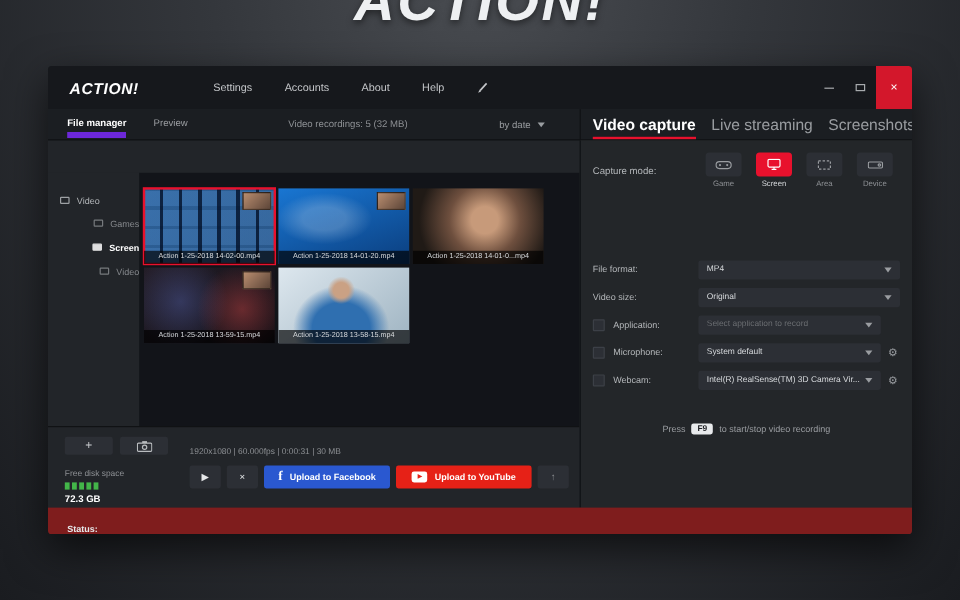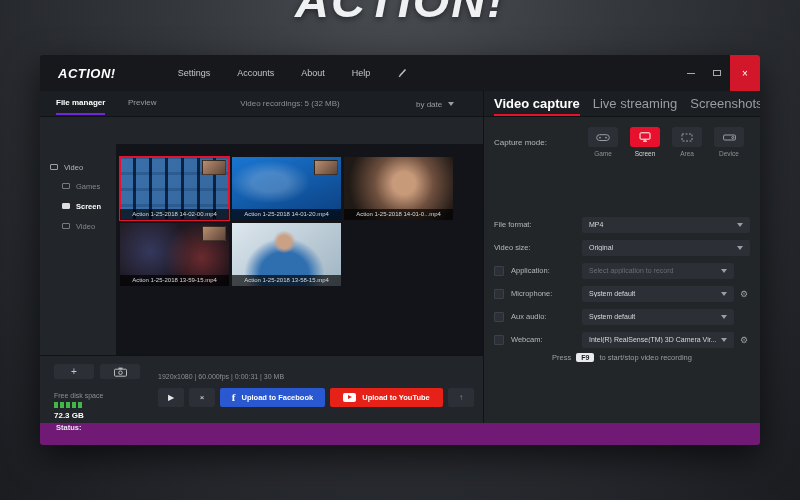--- a/index.html
+++ b/index.html
@@ -28,39 +28,39 @@
   .menu { display:flex; gap:27px; margin-left:62px; font-size:9px; color:#c4c6c9; align-items:center; }
   .menu-item { cursor:default; }
   .win-controls { margin-left:auto; display:flex; height:100%; align-items:stretch; }
   .wc { width:26px; display:flex; align-items:center; justify-content:center; color:#a7aaad; }
   .wc-min-bar { width:8px; border-bottom:1px solid #a7aaad; height:1px; display:block; }
   .wc-max-box { width:8px; height:6px; border:1px solid #a7aaad; display:block; }
   .wc.close { background:#d3172b; color:#fff; width:30px; font-size:10px; }
   
   .tabbar { position:absolute; top:36px; left:0; width:100%; height:26px; background:#1b1e22; border-bottom:1px solid #101214; }
   .ltab { position:absolute; top:0; height:24px; line-height:24px; font-size:8px; color:#9a9da1; }
-  .ltab.active { color:#fff; font-weight:bold; border-bottom:2px solid #6d28d9; }
+  .ltab.active { color:#fff; font-weight:bold; border-bottom:5px solid #6d28d9; }
   .tab-fm { left:16px; } .tab-pv { left:88px; }
   .summary { position:absolute; left:150px; width:200px; height:26px; line-height:26px; text-align:center; font-size:8px; color:#8d9094; }
   .sort { position:absolute; left:376px; top:0; height:26px; display:flex; align-items:center; gap:6px; font-size:8px; color:#9a9da1; }
   .caret { width:0; height:0; border-left:3.5px solid transparent; border-right:3.5px solid transparent; border-top:4px solid #9a9da1; display:inline-block; }
   .rtabs { position:absolute; left:443px; top:0; width:277px; height:26px; display:flex; align-items:center; padding:0 10px; gap:13px; border-left:1px solid #101214; }
   .rtab { font-size:13px; color:#9a9da1; height:24px; line-height:24px; white-space:nowrap; }
   .rtab.active { color:#fff; font-weight:bold; border-bottom:2px solid #e8112d; }
   .gear-top { margin-left:auto; color:#b9bcbf; font-size:11px; }
   
   .folder-row { position:absolute; top:62px; left:0; width:443px; height:27px; background:#222529; display:flex; align-items:center; padding:0 14px; gap:10px; }
   .folder-label { font-size:8px; color:#c0c3c6; }
   .folder-path { flex:1; height:15px; background:#17191d; border:1px solid #2c2f35; border-radius:2px; display:flex; align-items:center; padding:0 8px; font-size:7.5px; color:#b9bcbf; }
   .browse { color:#9a9da1; font-size:9px; letter-spacing:1px; }
   
   .main { position:absolute; top:89px; left:0; width:443px; height:211px; }
   .sidebar { position:absolute; left:0; top:0; width:76px; height:100%; background:#222529; padding-top:14px; }
   .tree-root { display:flex; align-items:center; gap:6px; padding-left:10px; font-size:7.5px; color:#b4b7ba; height:18px; }
-  .tree-item { display:flex; align-items:center; gap:6px; padding-left:22px; font-size:7.5px; color:#85888c; height:20px; }
+  .tree-item { display:flex; align-items:center; gap:6px; padding-left:22px; font-size:7.5px; color:#85888c; height:20px;justify-content:flex-end; }
   .tree-item.selected { color:#fff; font-weight:bold; }
   .t-ico { width:8px; height:6px; border:1px solid currentColor; border-radius:1px; opacity:.85; flex:none; }
   .selected .t-ico { background:currentColor; }
   .thumbs { position:absolute; left:76px; top:0; right:0; bottom:0; background:#121419; padding:13px 0 0 4px; display:flex; flex-wrap:wrap; align-content:flex-start; gap:3px; }
   .thumb { position:relative; width:109px; height:63px; background:#000; flex:none; overflow:hidden; }
   .thumb.selected { outline:2px solid #e8112d; outline-offset:-1px; }
   .cap { position:absolute; left:0; right:0; bottom:0; height:11px; background:rgba(0,0,0,.68); color:#d6d9dc; font-size:6px; line-height:11px; text-align:center; white-space:nowrap; overflow:hidden; }
   .inset { position:absolute; top:3px; right:3px; width:24px; height:15px; background:linear-gradient(135deg,#b98d6f,#5d4639); border:1px solid rgba(0,0,0,.55); }
   .tv0 { background:
       repeating-linear-gradient(90deg, rgba(70,140,215,.55) 0 13px, rgba(10,30,60,.9) 13px 16px),
@@ -111,21 +111,21 @@
   .vwrap { margin-left:auto; width:168px; display:flex; align-items:center; gap:4px; }
   .dropdown { flex:1; height:16px; background:#2c2f35; border-radius:2px; display:flex; align-items:center; padding:0 7px; font-size:7px; color:#d6d9dc; gap:4px; min-width:0; }
   .dropdown .dval { flex:1; white-space:nowrap; overflow:hidden; text-overflow:ellipsis; }
   .dropdown.disabled .dval { color:#6a6d71; }
   .row-gear { width:12px; color:#9a9da1; font-size:9px; text-align:center; flex:none; }
   .hotkey { position:absolute; top:236px; left:0; right:0; display:flex; justify-content:center; align-items:center; gap:5px; font-size:7.5px; color:#9a9da1; }
   .key { background:#e8eaec; color:#1b1d21; font-weight:bold; padding:1px 5px; border-radius:2px; font-size:7px; }
   .rec-wrap { position:absolute; top:252px; left:0; right:0; display:flex; justify-content:center; }
   .rec { width:44px; height:44px; border-radius:50%; border:3px solid #d3172b; background:#1d2024; color:#fff; display:flex; align-items:center; justify-content:center; font-size:9px; font-weight:bold; letter-spacing:1px; box-shadow:0 0 0 3px #15171a; }
   
-  .statusbar { position:absolute; left:0; top:368px; width:100%; height:22px; background:#701a75; display:flex; align-items:flex-start; padding:0 16px; gap:1px; font-size:7.5px; }
+  .statusbar { position:absolute; left:0; top:368px; width:100%; height:22px; background:#7f1d1d; display:flex; align-items:flex-end; padding:0 16px; gap:1px; font-size:7.5px; }
   .status-label { color:#e6e8ea; font-weight:bold; }
   .status-text { color:#8d9094; }
 </style>
 </head>
 <body>
 
 <div class="stage">
   <div class="bg-logo">ACTION!</div>
 
   <div class="window">
@@ -329,31 +329,20 @@
           <span class="vwrap">
               <span class="dropdown">
                 <span class="dval">System default</span>
                 <span class="caret"></span>
               </span>
               <span class="row-gear">⚙</span>
             </span>
         </div>
         <div class="srow">
           <span class="checkbox"></span>
-          <span class="label">Aux audio:</span>
-          <span class="vwrap">
-              <span class="dropdown">
-                <span class="dval">System default</span>
-                <span class="caret"></span>
-              </span>
-              <span class="row-gear"></span>
-            </span>
-        </div>
-        <div class="srow">
-          <span class="checkbox"></span>
           <span class="label">Webcam:</span>
           <span class="vwrap">
               <span class="dropdown">
                 <span class="dval">Intel(R) RealSense(TM) 3D Camera Vir...</span>
                 <span class="caret"></span>
               </span>
               <span class="row-gear">⚙</span>
             </span>
         </div>
       </div>

